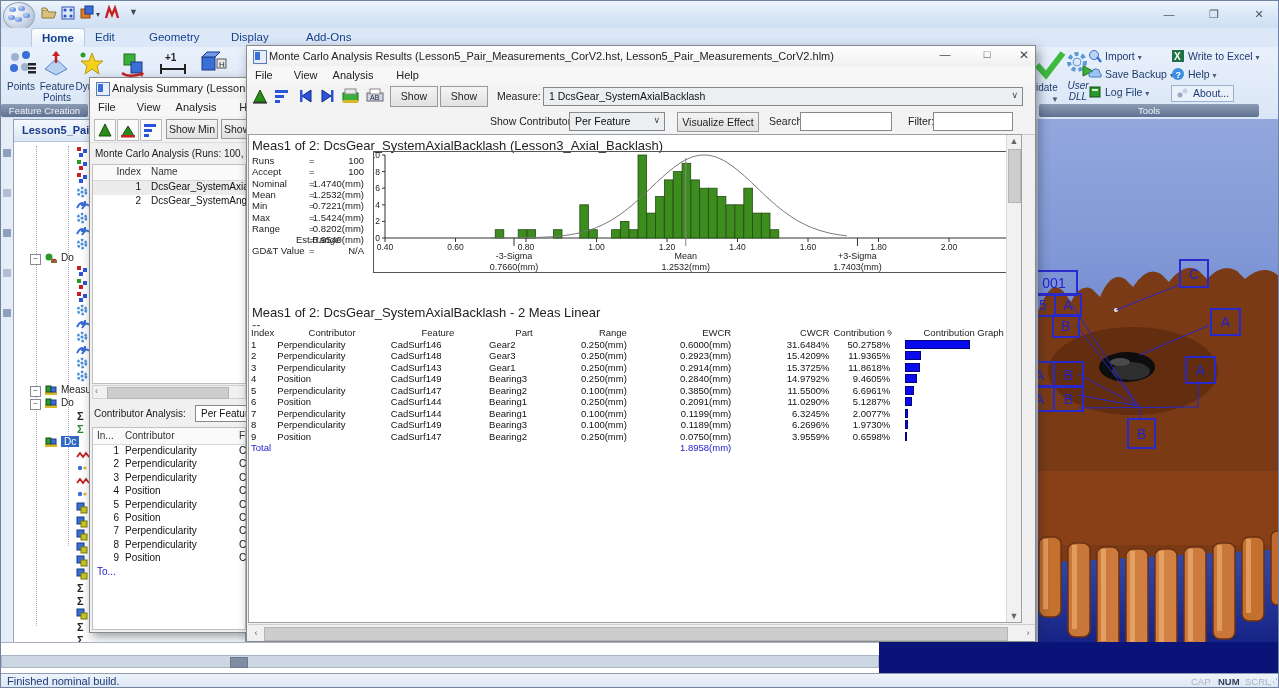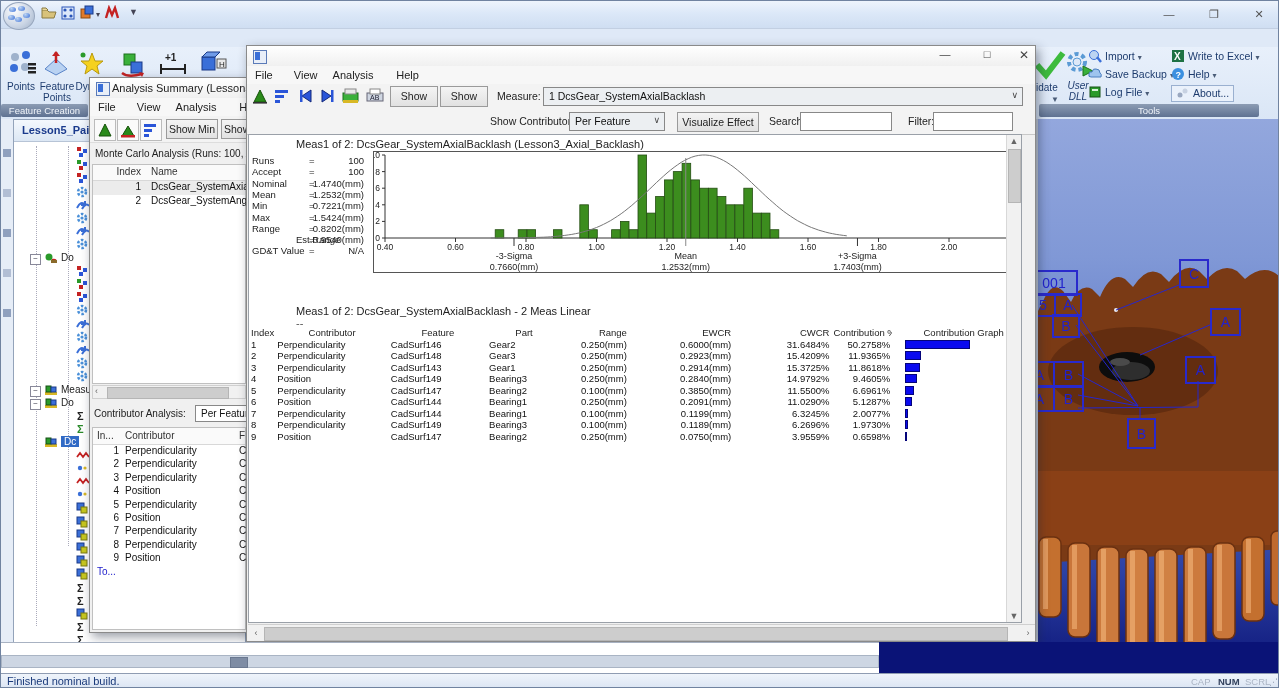--- a/index.html
+++ b/index.html
@@ -56,21 +56,21 @@
     font-size:10.5px;color:#222;text-align:center;box-sizing:border-box;}
   .combo{position:absolute;background:#eceff2;border:1px solid #888;box-sizing:border-box;font-size:10.5px;color:#111;}
   .combo .val{position:absolute;left:5px;top:2px;}
   .combo .arr{position:absolute;right:4px;top:2px;font-size:9px;color:#444;}
   .tinput{position:absolute;background:#fff;border:1px solid #888;box-sizing:border-box;}
   .flabel{position:absolute;font-size:10.5px;color:#222;}
   
   #mc-dialog{left:245px;top:44px;width:790px;height:597px;background:#f0f0f0;}
   #mc-content{position:absolute;left:1px;top:88px;width:774px;height:489px;background:#fff;
     border:1px solid #9aa0a8;box-sizing:border-box;overflow:hidden;}
-  .sectitle{position:absolute;font-size:11px;color:#222;margin-left:44px;}
+  .sectitle{position:absolute;font-size:13px;color:#222;}
   .statname{position:absolute;font-size:9.5px;color:#222;}
   #chart-box{position:absolute;left:124px;top:16px;width:650px;height:122px;border:1px solid #555;box-sizing:border-box;}
   table.ctab{border-collapse:collapse;table-layout:fixed;width:775px;font-size:9.5px;color:#111;}
   table.ctab td,table.ctab th{padding:0 2px;height:11.5px;font-weight:normal;overflow:hidden;white-space:nowrap;}
   table.ctab th{color:#222;}
   .ra{text-align:right;}
   .gbar{height:9px;background:#0a0af0;border:1px solid #04047a;box-sizing:border-box;}
   .scroll{position:absolute;background:#f1f1f1;}
   .scrollbtn{position:absolute;background:#f1f1f1;color:#666;font-size:9px;text-align:center;}
   .thumb{position:absolute;background:#cdcdcd;border:1px solid #b5b5b5;}
@@ -131,20 +131,27 @@
       <svg width="16" height="16">
           <path d="M2,13 L5,3 L8,10 L11,3 L14,13" stroke="#c42222" stroke-width="2.4" fill="none"></path>
         </svg>
     </span>
     <span class="abs" style="left:128px;top:6px;font-size:9px;color:#445;">▼</span>
     <span class="abs winbtn" style="left:1153px;">—</span>
     <span class="abs winbtn" style="left:1198px;">❐</span>
     <span class="abs winbtn" style="left:1243px;">✕</span>
   </div>
 
+  <div class="abs" id="ribbon-tabs">
+      <span class="rtab active" style="left: 30px;">Home</span>
+      <span class="rtab" style="left: 84px;">Edit</span>
+      <span class="rtab" style="left: 138px;">Geometry</span>
+      <span class="rtab" style="left: 220px;">Display</span>
+      <span class="rtab" style="left: 295px;">Add-Ons</span>
+    </div>
 
   <div class="abs" id="ribbon-body">
 
     <span class="abs" style="left:6px;top:2px;">
       <svg width="30" height="30">
           <circle cx="8" cy="8" r="4" fill="#9fb2cc"></circle>
           <circle cx="19" cy="6" r="4" fill="#3a6fd8"></circle>
           <circle cx="7" cy="19" r="4" fill="#3a6fd8"></circle>
           <circle cx="18" cy="18" r="4" fill="#9fb2cc"></circle>
           <rect x="21" y="14" width="8" height="2.5" fill="#222"></rect>
@@ -760,20 +767,21 @@
           <div style="position: relative; height: 13px;">
             <span style="position: absolute; left: 4px; font-size: 10px; color: rgb(34, 34, 204);">To...</span>
           </div>
         </div>
     </div>
   </div>
 
   <div class="abs window" id="mc-dialog">
     <div class="wtitle">
       <span class="wicon"></span>
+      <span class="txt nw">Monte Carlo Analysis Results (Lesson5_Pair_Measurements_CorV2.hst, Lesson5_Pair_Measurements_CorV2.hlm)</span>
       <span class="abs" style="left:684px;top:2px;width:28px;text-align:center;font-size:11px;color:#444;">—</span>
       <span class="abs" style="left:726px;top:2px;width:28px;text-align:center;font-size:11px;color:#444;">□</span>
       <span class="abs" style="left:766px;top:2px;width:22px;text-align:center;font-size:12px;color:#444;">✕</span>
     </div>
     <div class="menurow" style="top:20px;" id="dialog-menus">
         <span class="menuitem" style="left: 8px;">File</span>
         <span class="menuitem" style="left: 46.8px;">View</span>
         <span class="menuitem" style="left: 85.6px;">Analysis</span>
         <span class="menuitem" style="left: 149.2px;">Help</span>
       </div>
@@ -1079,20 +1087,27 @@
                 <td>CadSurf147</td>
                 <td>Bearing2</td>
                 <td class="ra">0.250(mm)</td>
                 <td class="ra">0.0750(mm)</td>
                 <td class="ra">3.9559%</td>
                 <td class="ra">0.6598%</td>
                 <td style="padding-left:13px;">
                   <div class="gbar" style="width:1px"></div>
                 </td>
               </tr>
+              <tr style="color:#2222cc;">
+                <td colspan="5">Total</td>
+                <td class="ra">1.8958(mm)</td>
+                <td></td>
+                <td></td>
+                <td></td>
+              </tr>
             </tbody>
           </table>
         </div>
 
       <div class="scroll" style="right:0;top:0;width:14px;height:487px;border-left:1px solid #d8d8d8;">
         <span class="scrollbtn" style="left:0;top:1px;width:14px;">▲</span>
         <span class="thumb" style="left:1px;top:14px;width:11px;height:52px;"></span>
         <span class="scrollbtn" style="left:0;bottom:1px;width:14px;">▼</span>
       </div>
     </div>

